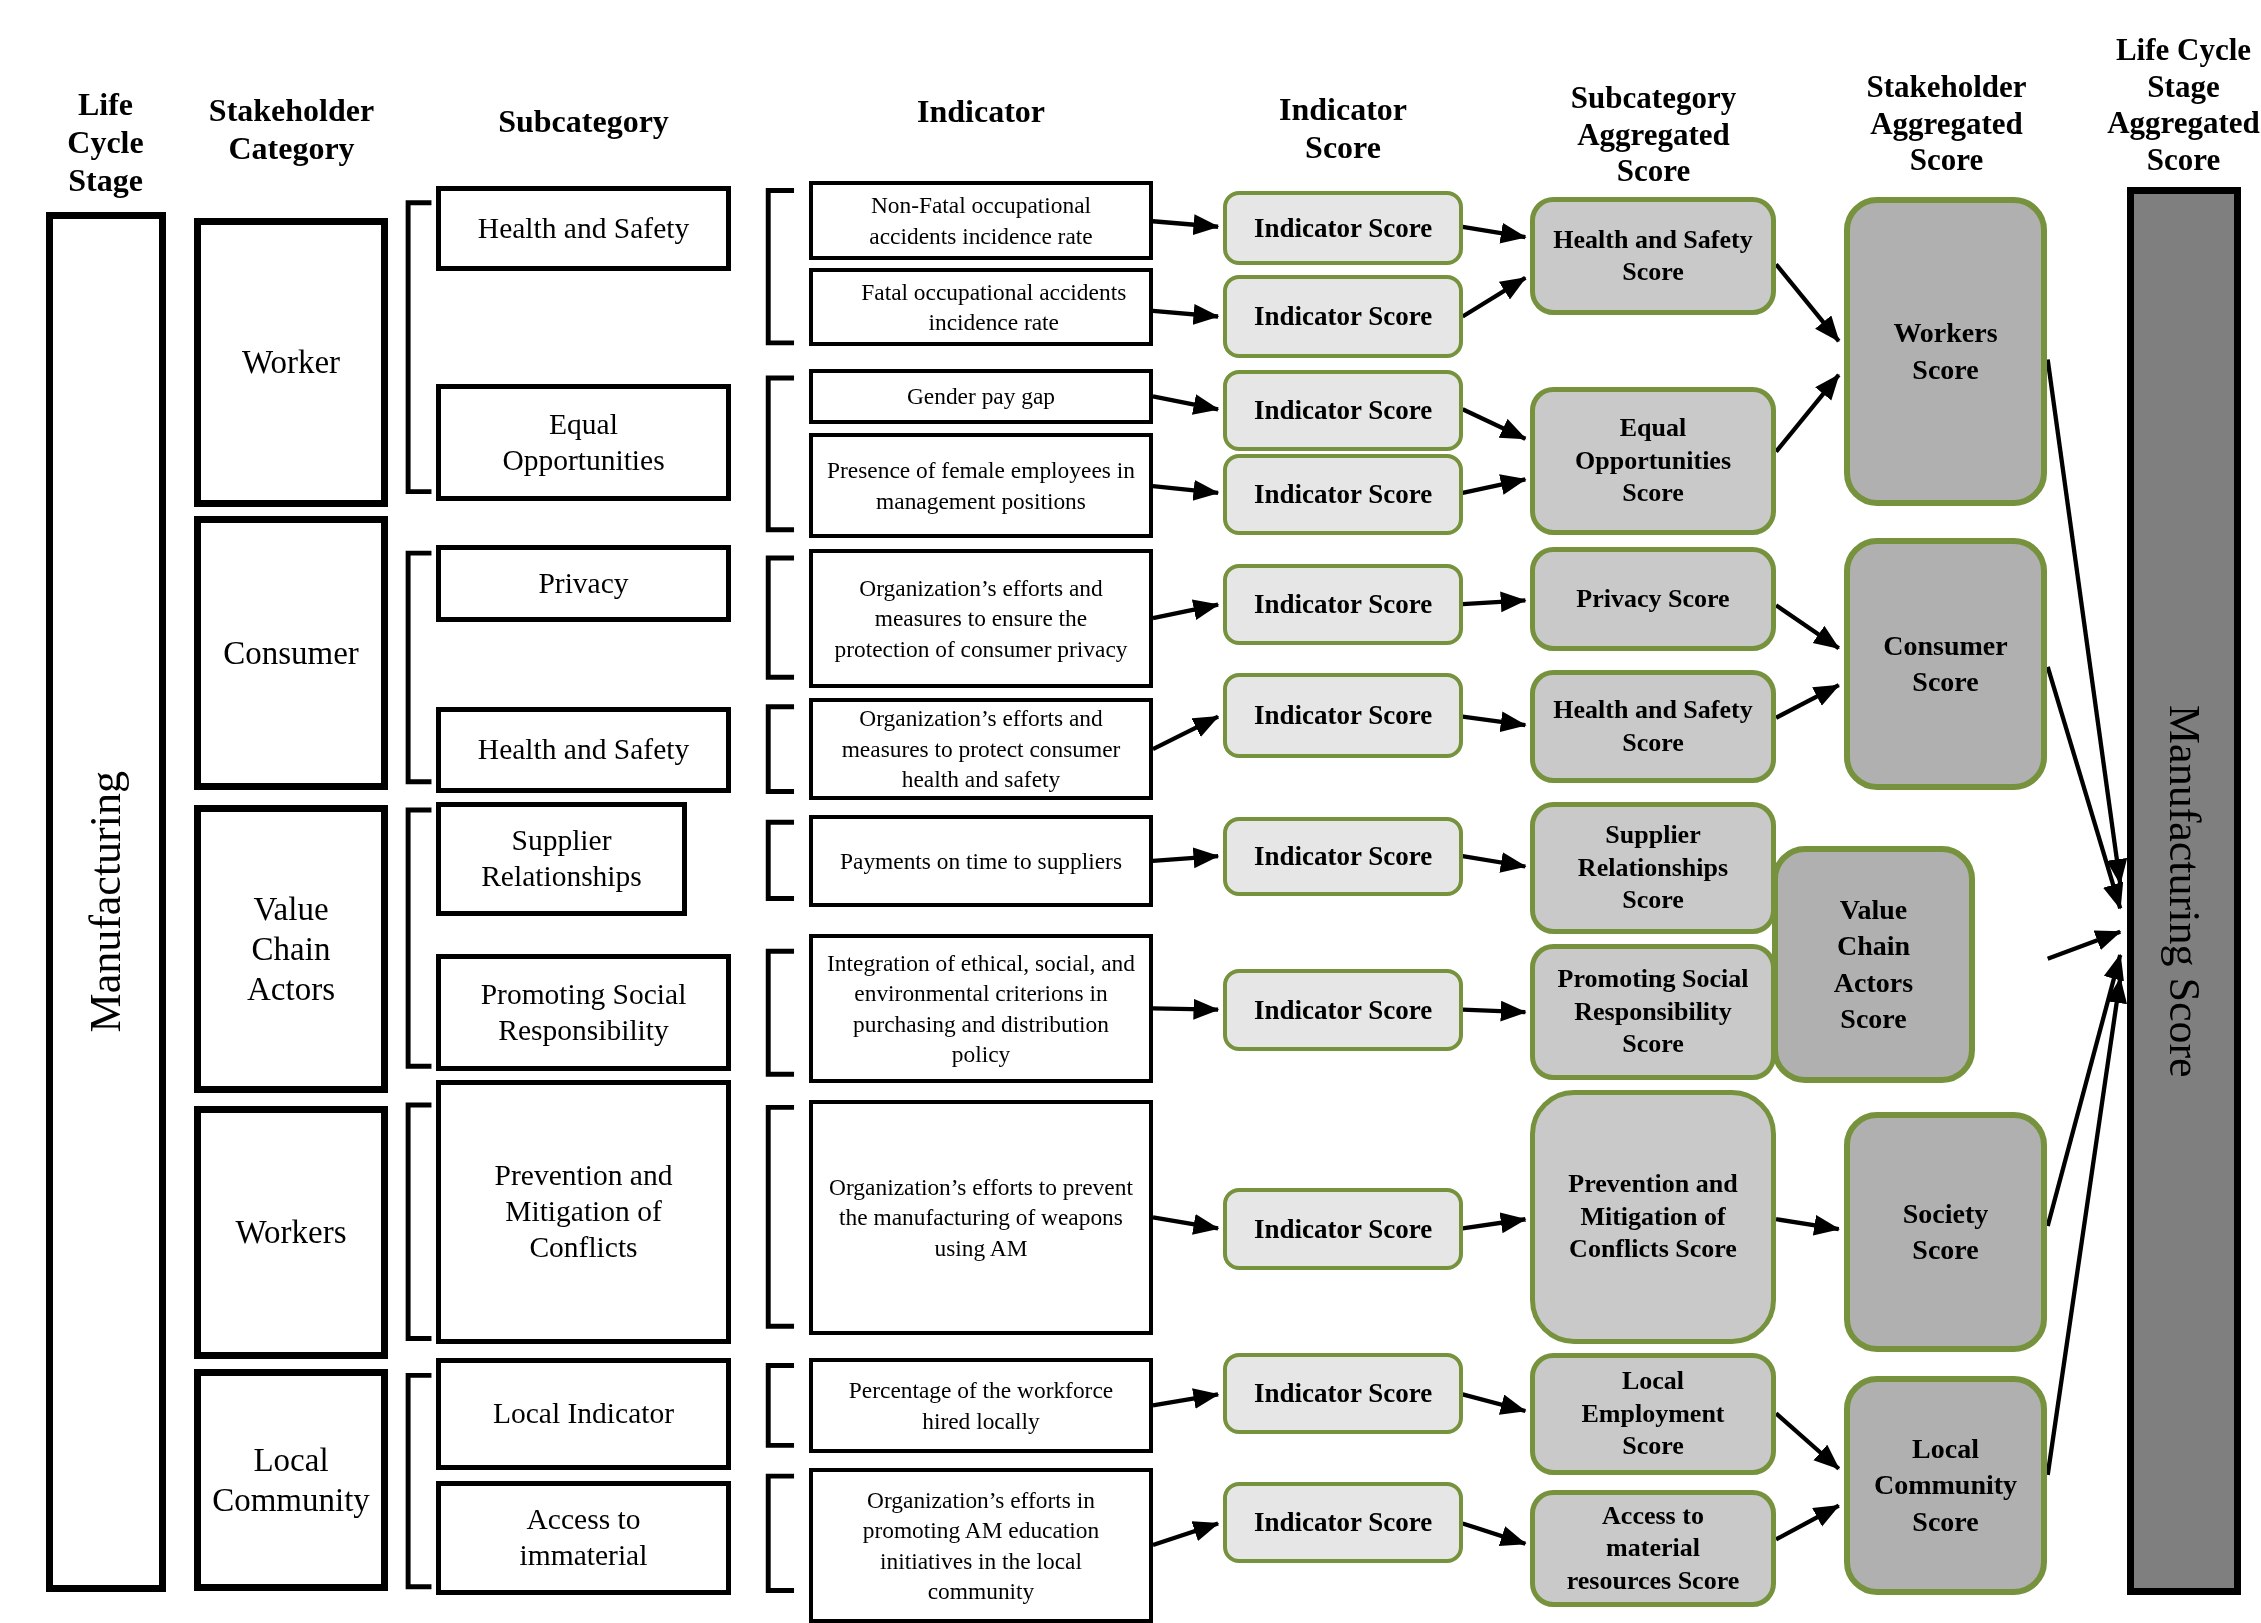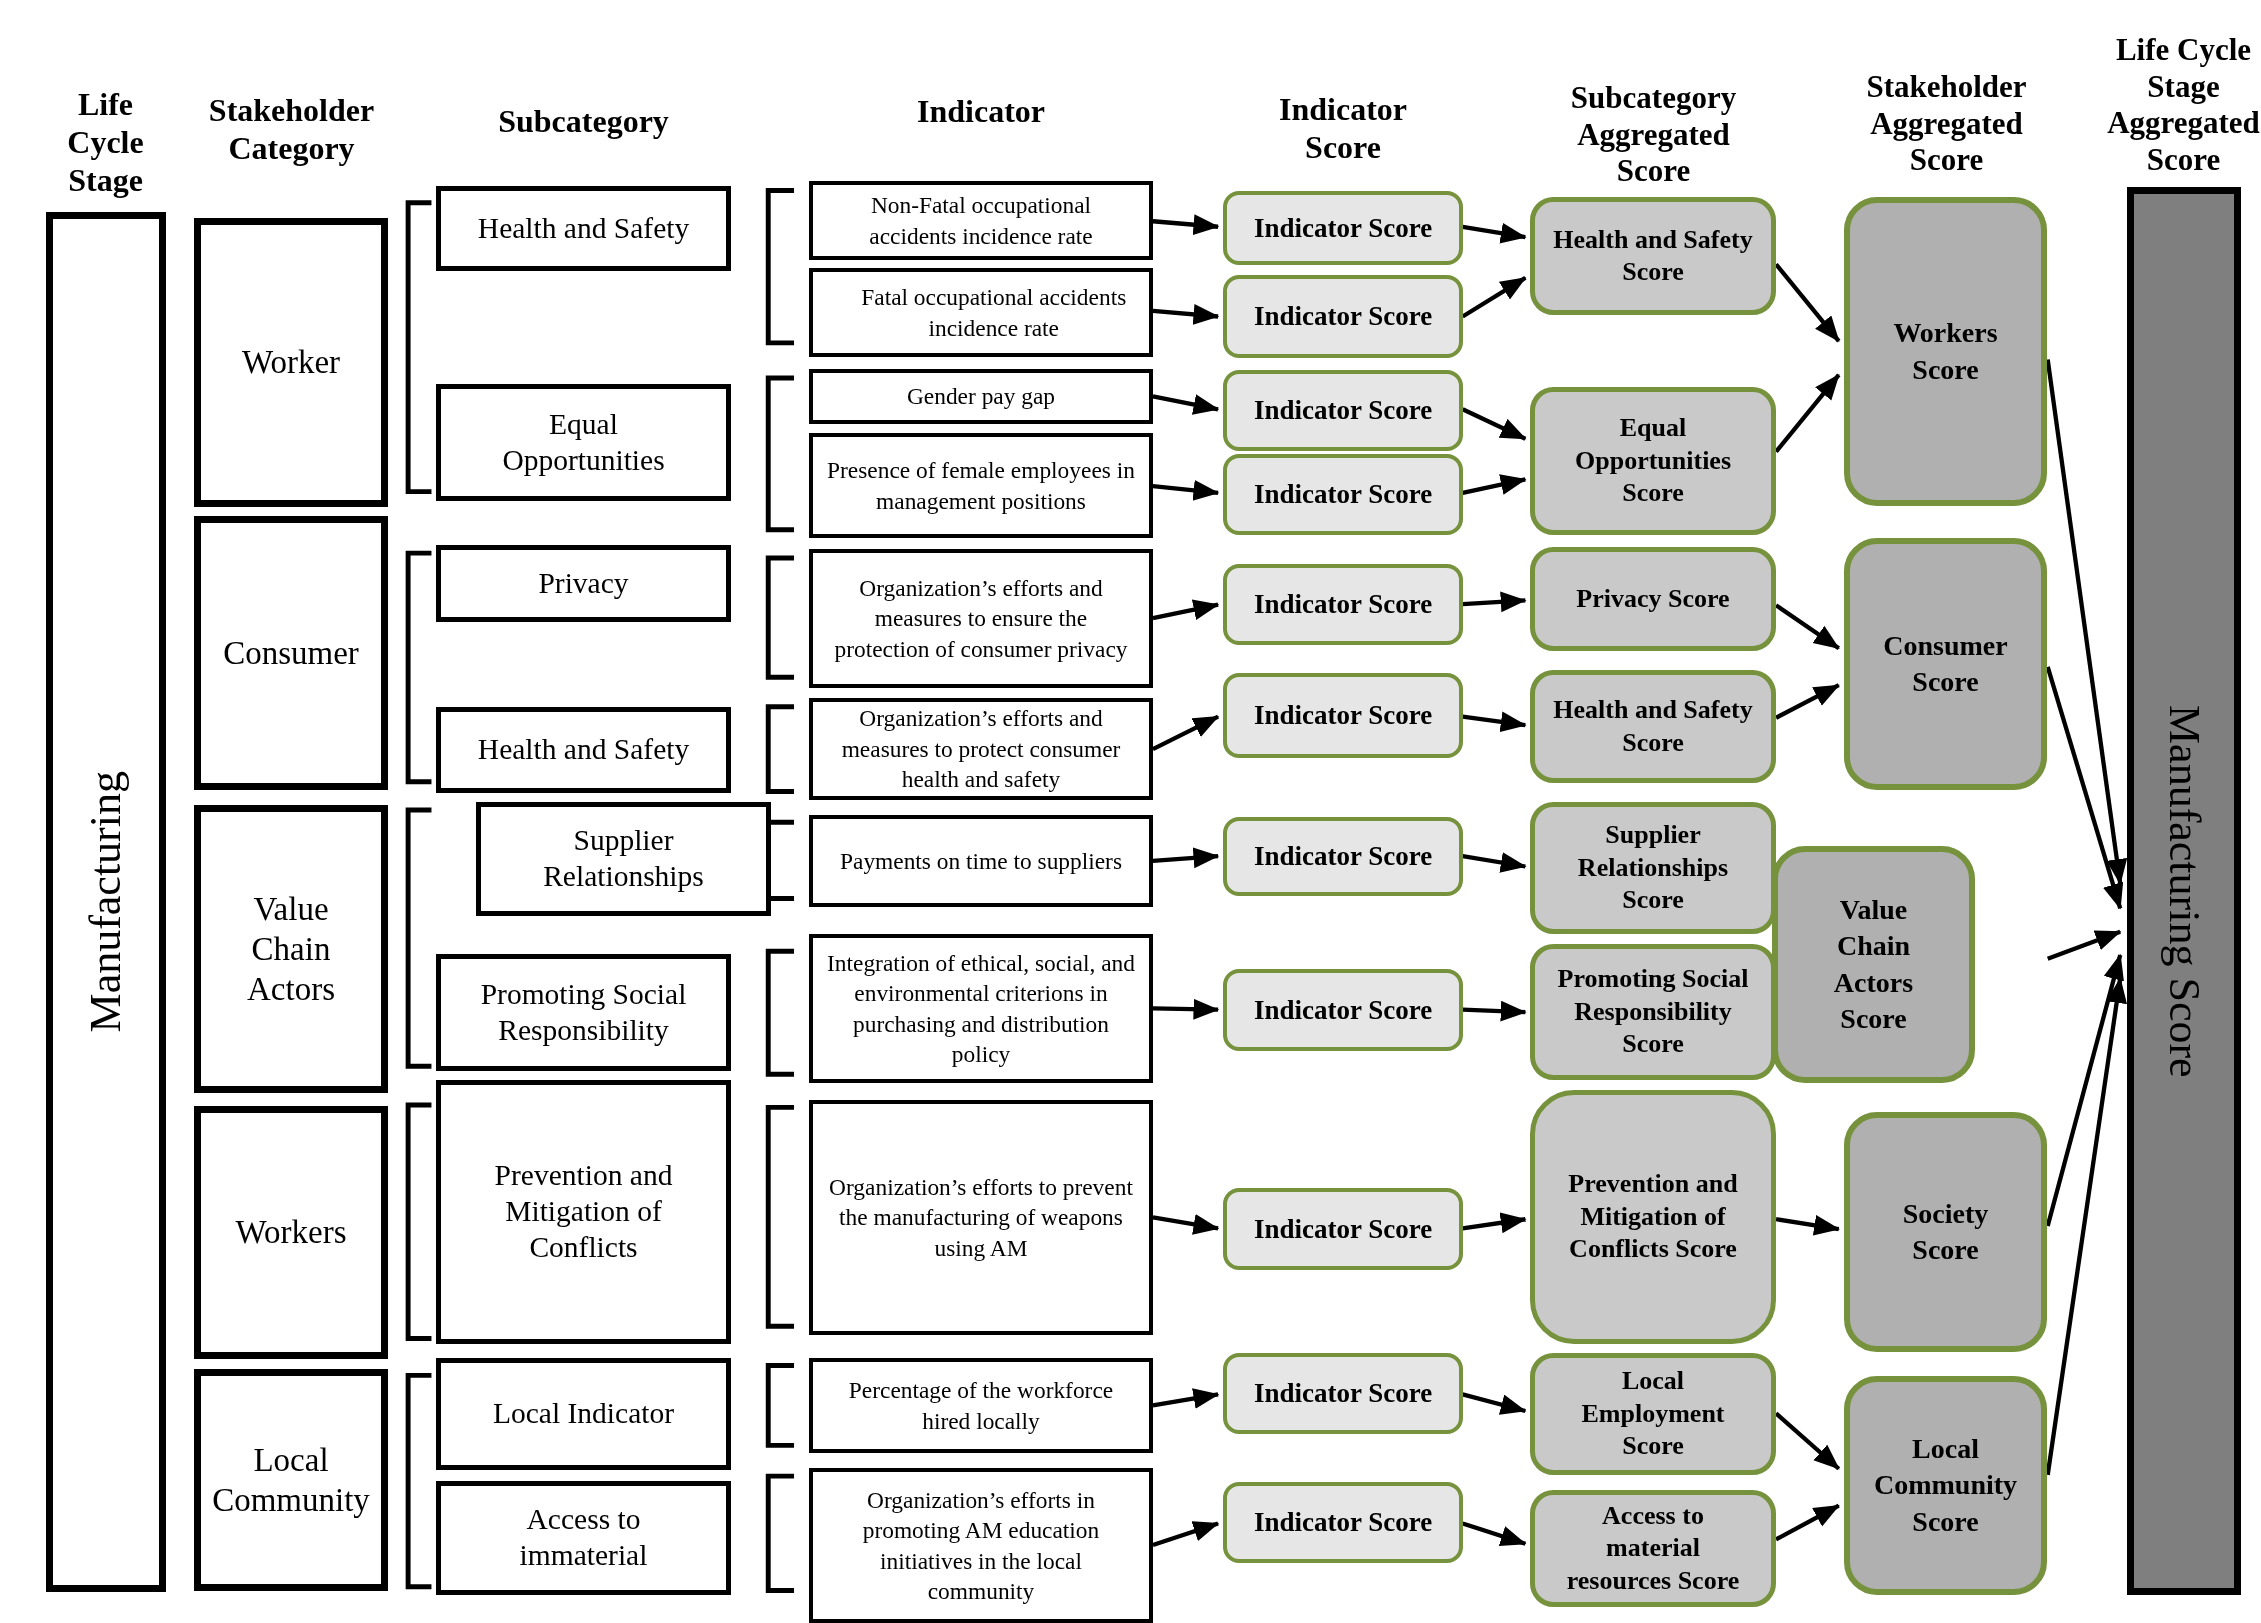--- a/index.html
+++ b/index.html
@@ -104,28 +104,28 @@
   <div class="box stk" style="left:194px;top:218px;width:194px;height:289px;">Worker</div>
   <div class="box stk" style="left:194px;top:516px;width:194px;height:274px;">Consumer</div>
   <div class="box stk" style="left:194px;top:805px;width:194px;height:288px;">Value Chain Actors</div>
   <div class="box stk" style="left:194px;top:1106px;width:194px;height:253px;">Workers</div>
   <div class="box stk" style="left:194px;top:1369px;width:194px;height:222px;">Local Community</div>
 
   <div class="box sub" style="left:436px;top:186px;width:295px;height:85px;">Health and Safety</div>
   <div class="box sub" style="left:436px;top:384px;width:295px;height:117px;">Equal Opportunities</div>
   <div class="box sub" style="left:436px;top:545px;width:295px;height:77px;">Privacy</div>
   <div class="box sub" style="left:436px;top:707px;width:295px;height:86px;">Health and Safety</div>
-  <div class="box sub" style="left:436px;top:802px;width:295px;height:114px;margin-left:40px;">Supplier Relationships</div>
+  <div class="box sub" style="left:436px;top:802px;width:251px;height:114px;">Supplier Relationships</div>
   <div class="box sub" style="left:436px;top:954px;width:295px;height:117px;">Promoting Social Responsibility</div>
   <div class="box sub" style="left:436px;top:1080px;width:295px;height:264px;">Prevention and Mitigation of Conflicts</div>
   <div class="box sub" style="left:436px;top:1358px;width:295px;height:112px;">Local Indicator</div>
   <div class="box sub" style="left:436px;top:1481px;width:295px;height:114px;">Access to immaterial</div>
 
   <div class="box ind" style="left:809px;top:181px;width:344px;height:79px;">Non-Fatal occupational accidents incidence rate</div>
-  <div class="box ind" style="left:809px;top:268px;width:344px;height:89px;padding-left:39px;">Fatal occupational accidents incidence rate</div>
+  <div class="box ind" style="left:809px;top:268px;width:344px;height:78px;padding-left:39px;">Fatal occupational accidents incidence rate</div>
   <div class="box ind" style="left:809px;top:369px;width:344px;height:55px;">Gender pay gap</div>
   <div class="box ind" style="left:809px;top:433px;width:344px;height:105px;">Presence of female employees in management positions</div>
   <div class="box ind" style="left:809px;top:549px;width:344px;height:139px;">Organization’s efforts and measures to ensure the protection of consumer privacy</div>
   <div class="box ind" style="left:809px;top:698px;width:344px;height:102px;">Organization’s efforts and measures to protect consumer health and safety</div>
   <div class="box ind" style="left:809px;top:815px;width:344px;height:92px;">Payments on time to suppliers</div>
   <div class="box ind" style="left:809px;top:934px;width:344px;height:149px;">Integration of ethical, social, and environmental criterions in purchasing and distribution policy</div>
   <div class="box ind" style="left:809px;top:1100px;width:344px;height:235px;">Organization’s efforts to prevent the manufacturing of weapons using AM</div>
   <div class="box ind" style="left:809px;top:1358px;width:344px;height:95px;">Percentage of the workforce hired locally</div>
   <div class="box ind" style="left:809px;top:1468px;width:344px;height:155px;">Organization’s efforts in promoting AM education initiatives in the local community</div>
 

